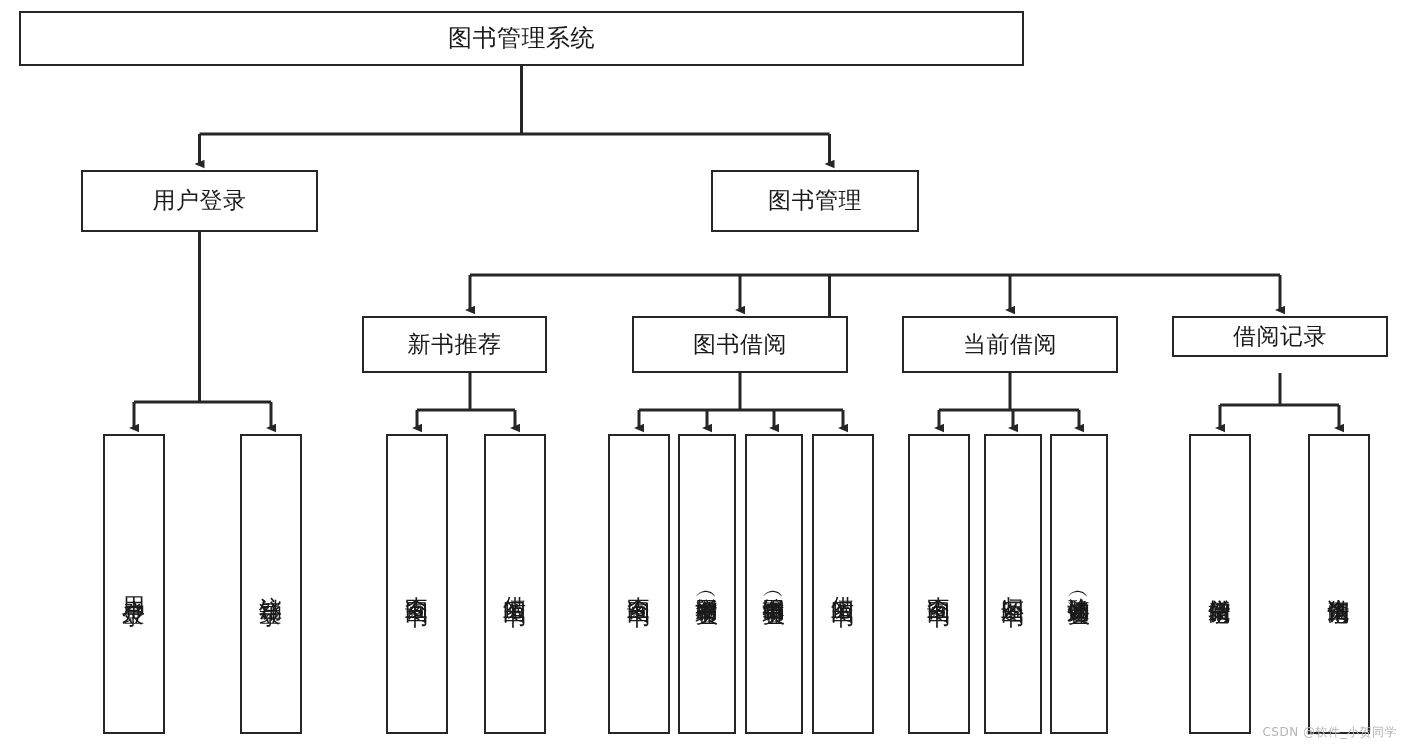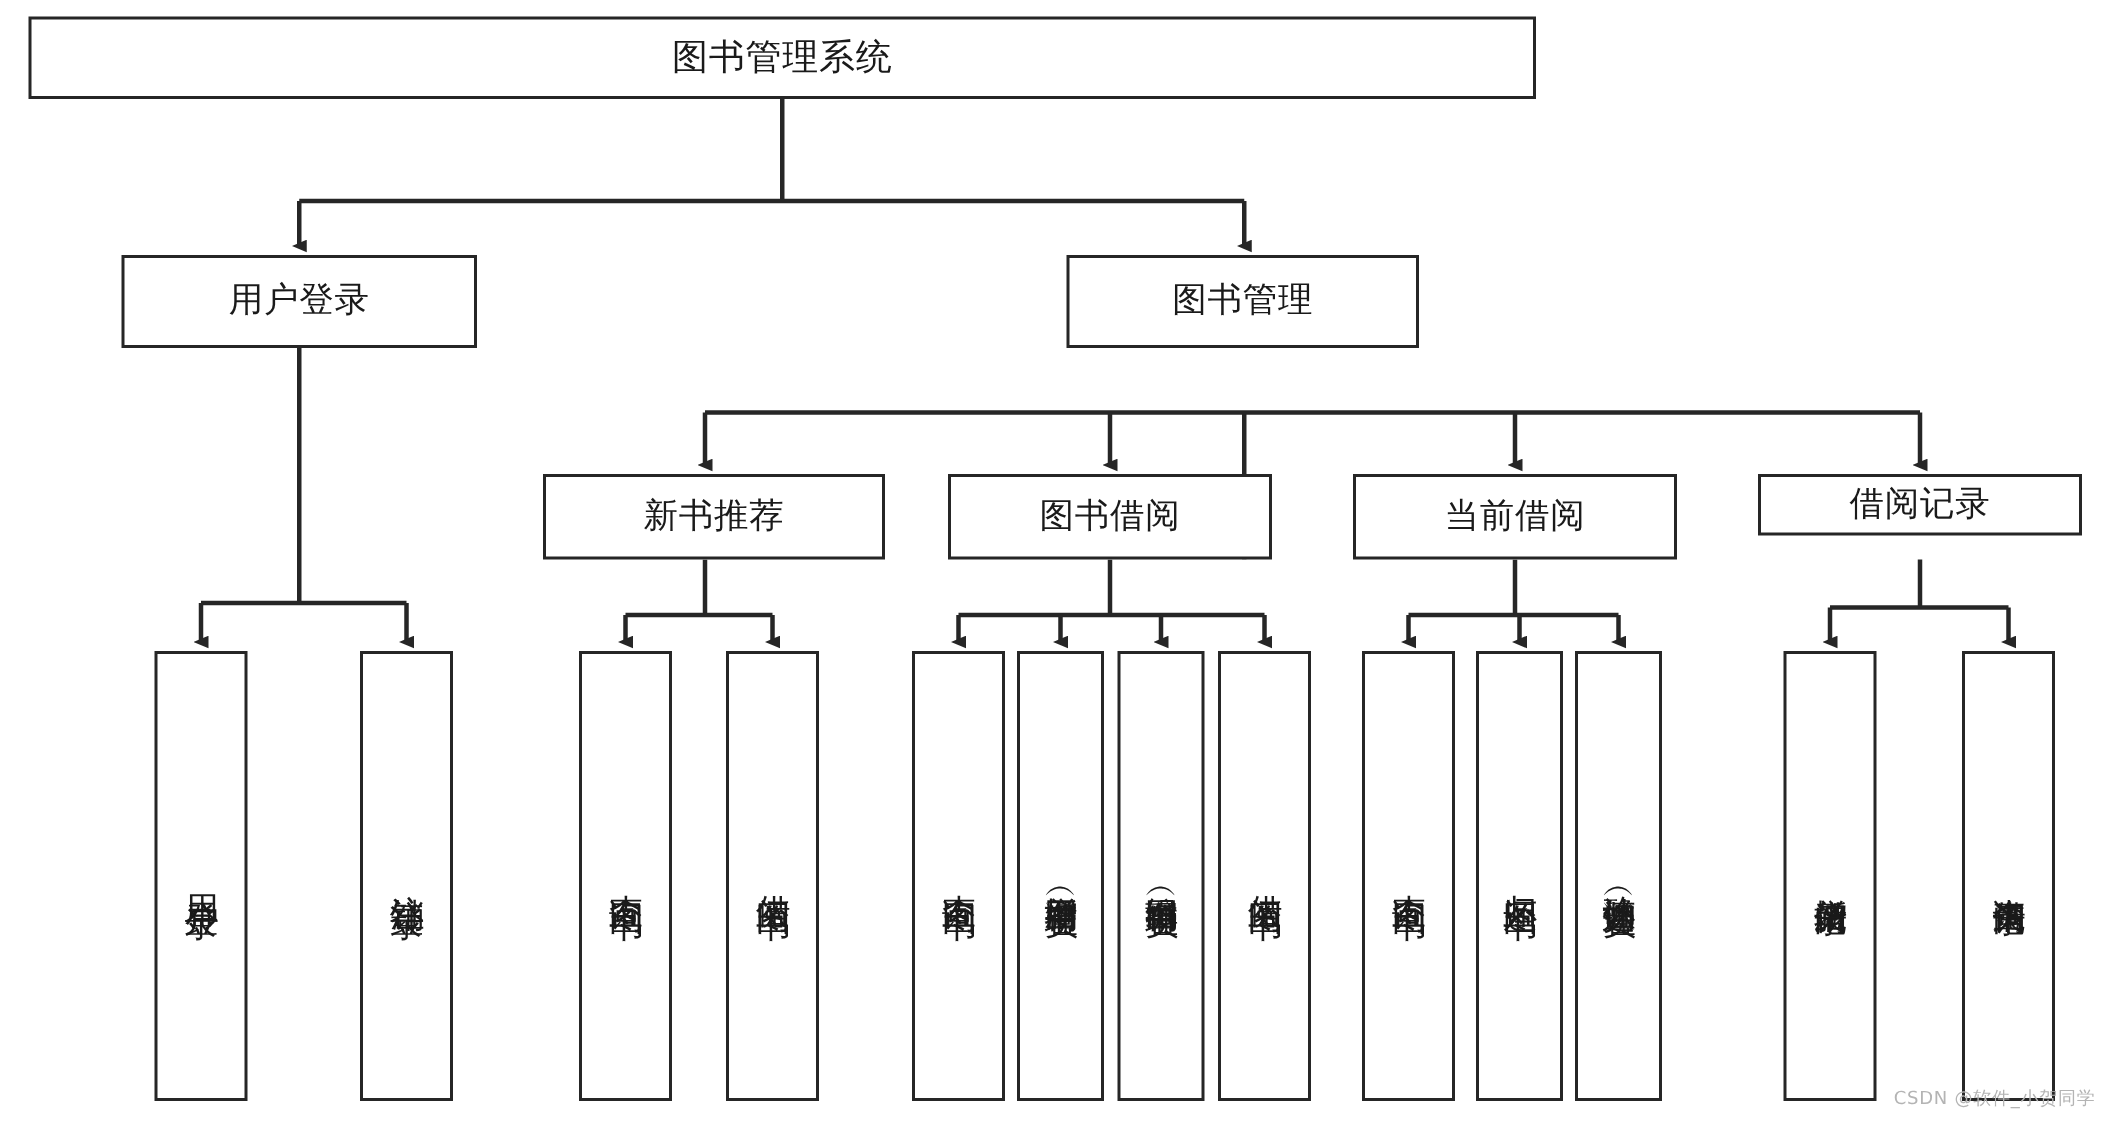--- a/index.html
+++ b/index.html
@@ -133,25 +133,25 @@
     </g>
   </svg>
 
   <div class="node-box node-h" id="node-root" style="left:19px; top:11px; width:1005px; height:55px;">
     <span class="node-label">图书管理系统</span>
   </div>
 
   <div class="node-box node-h" style="left:81px; top:170px; width:237px; height:62px;">
     <span class="node-label">用户登录</span>
   </div>
-  <div class="node-box node-h" style="left:711px; top:170px; width:235px; height:62px;">
+  <div class="node-box node-h" style="left:711px; top:170px; width:208px; height:62px;">
     <span class="node-label">图书管理</span>
   </div>
 
-  <div class="node-box node-h" style="left:362px; top:316px; width:228px; height:57px;">
+  <div class="node-box node-h" style="left:362px; top:316px; width:185px; height:57px;">
     <span class="node-label">新书推荐</span>
   </div>
   <div class="node-box node-h" style="left:632px; top:316px; width:216px; height:57px;">
     <span class="node-label">图书借阅</span>
   </div>
   <div class="node-box node-h" style="left:902px; top:316px; width:216px; height:57px;">
     <span class="node-label">当前借阅</span>
   </div>
   <div class="node-box node-h" style="left:1172px; top:316px; width:216px; height:41px;">
     <span class="node-label">借阅记录</span>

